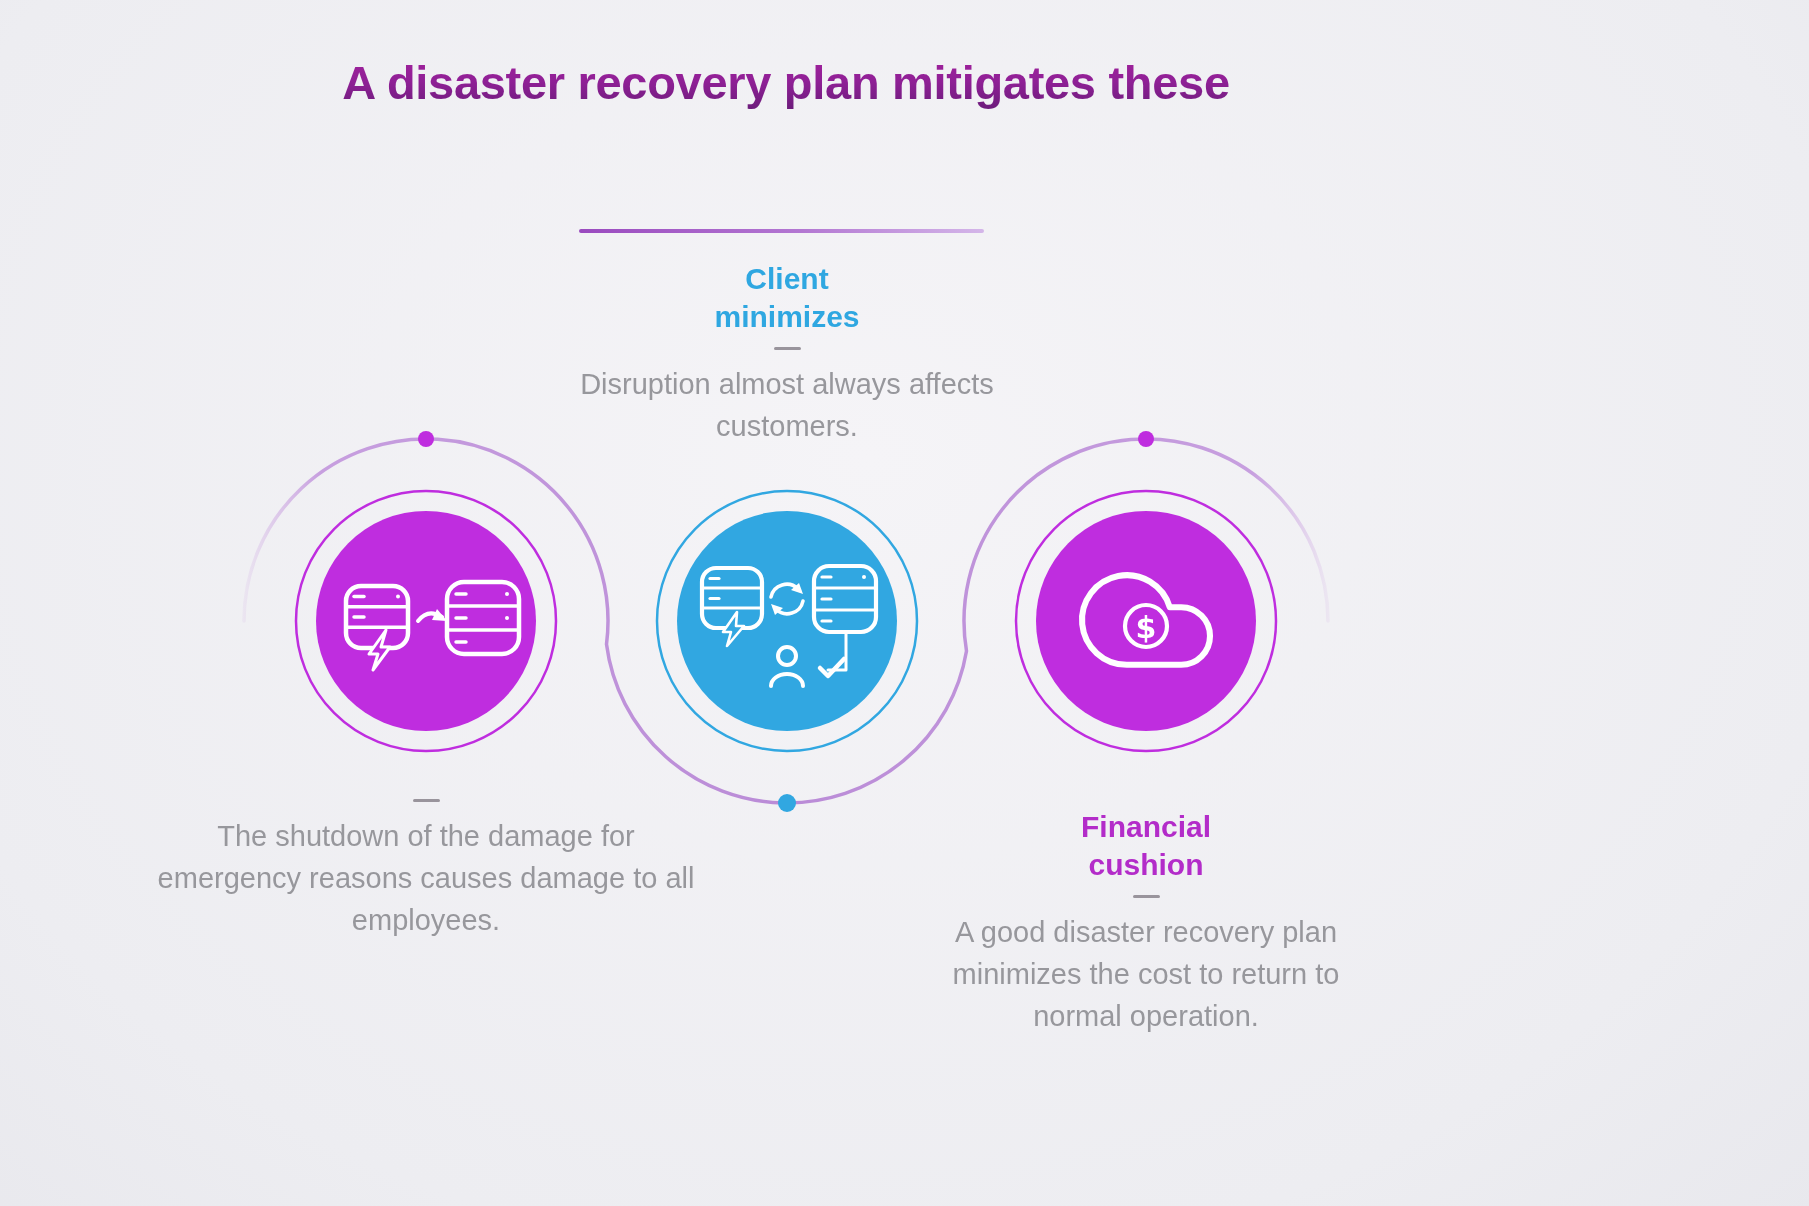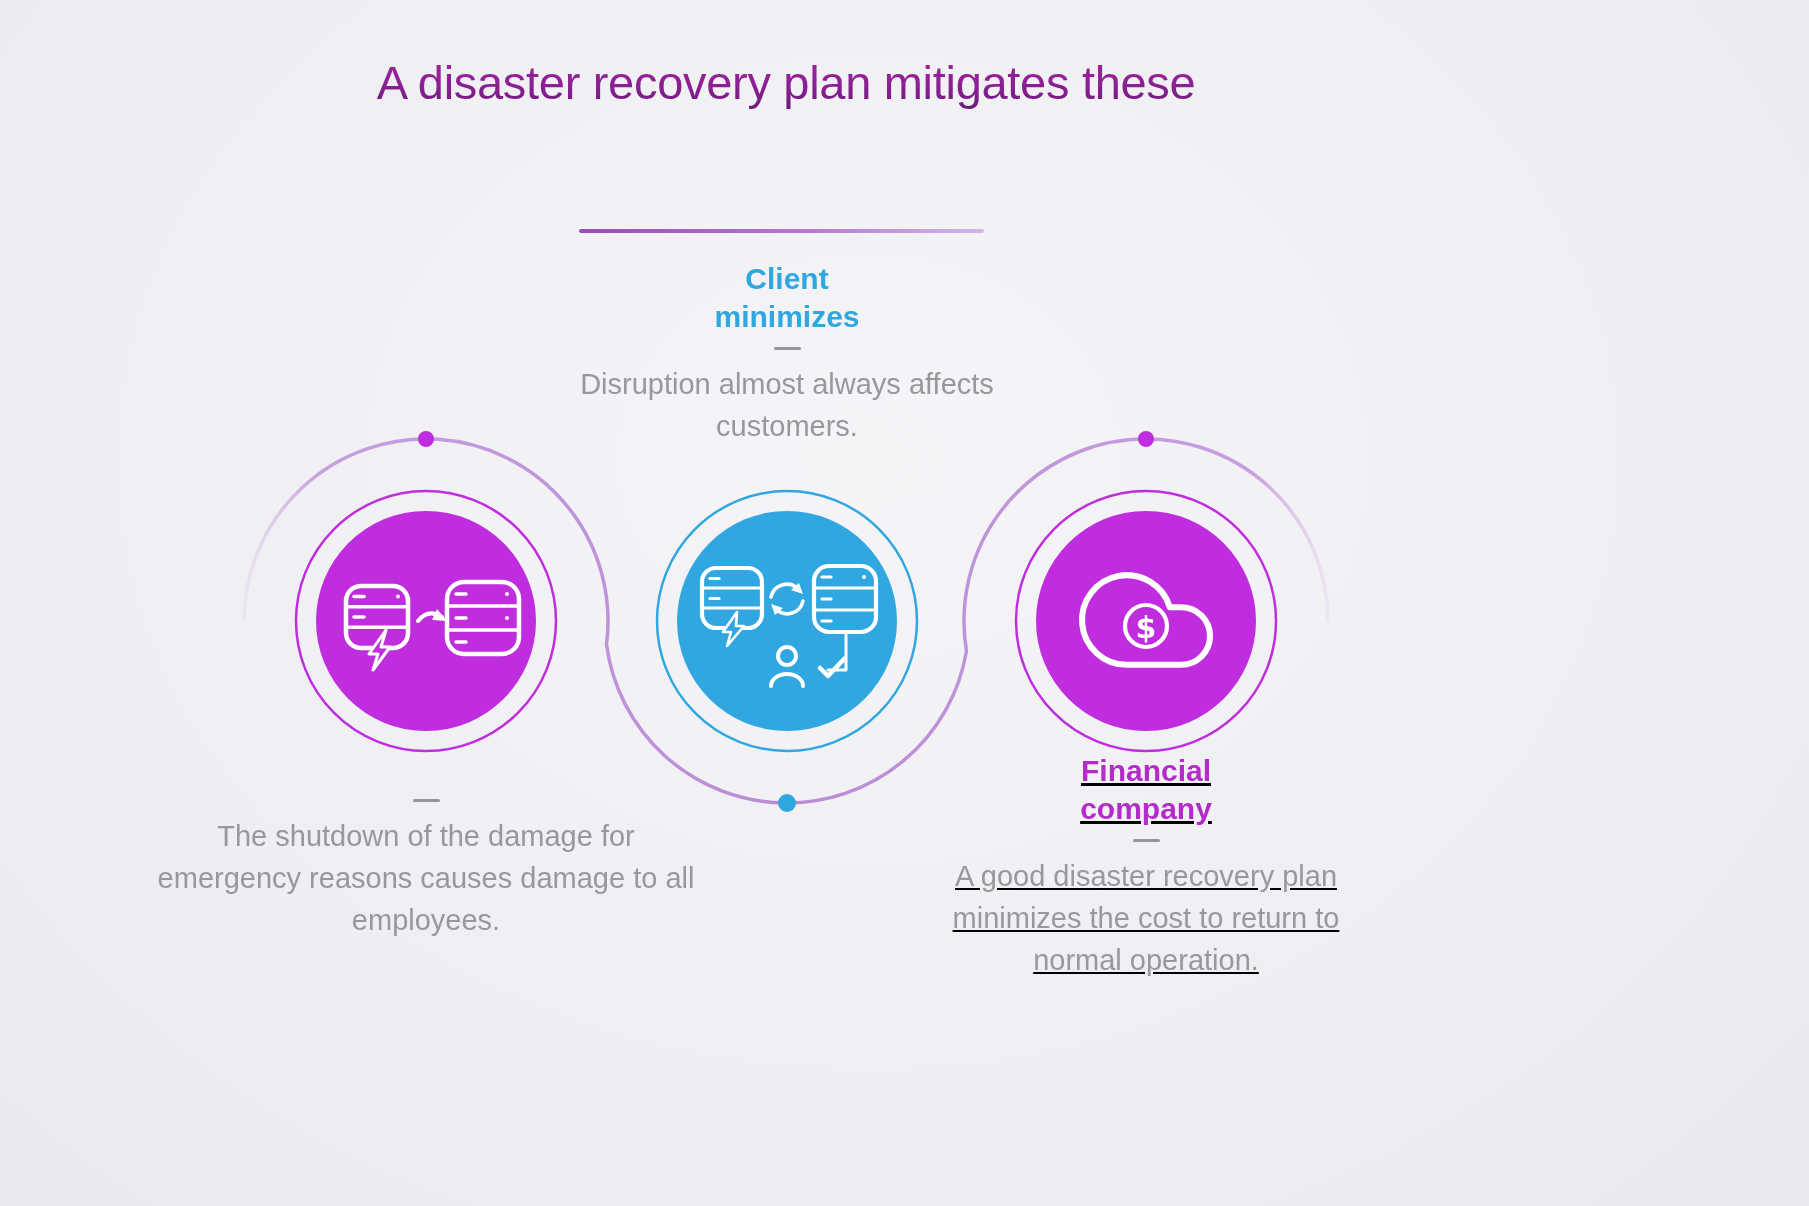--- a/index.html
+++ b/index.html
@@ -8,33 +8,33 @@
     font-family:"Liberation Sans", sans-serif;
     background:#e9e9ed;
     overflow:hidden;
   }
   .canvas {
     position:relative; width:1809px; height:1206px;
     background: radial-gradient(115% 140% at 48% 38%, #f5f4f7 0%, #ededf1 48%, #e3e3e9 80%, #d9d9e0 100%);
   }
   .title {
     position:absolute; top:42px; left:0; width:1572px;
-    text-align:center; font-size:47px; font-weight:400; line-height:82px; letter-spacing:-0.3px;
+    text-align:center; font-size:47px; font-weight:700; line-height:82px; letter-spacing:-0.3px;
     background:linear-gradient(180deg, #a8219e 8%, #8f2096 48%, #5e1a70 96%);
     -webkit-background-clip:text; background-clip:text; color:transparent;
   }
   .divider {
     position:absolute; top:229px; left:579px; width:405px; height:4px; border-radius:2px;
     background:linear-gradient(90deg, #9a4abf 0%, #b377d2 55%, #d4b6e9 100%);
   }
   .graphic { position:absolute; inset:0; }
   .text-block { position:absolute; text-align:center; }
   .tb-center { left:527px; top:260px; width:520px; }
   .tb-left   { left:156px; top:788px; width:540px; }
-  .tb-right  { left:912px; top:752px; width:468px;text-decoration:underline; }
+  .tb-right  { left:912px; top:808px; width:468px; }
   .heading { font-size:30px; font-weight:700; line-height:38px; }
   .heading-magenta { color:#b32cc9; }
   .heading-blue    { color:#2fa7e1; }
   .dash { width:27px; height:3px; margin:11px auto 13px; border-radius:2px; background:#99949c; }
   .desc { font-size:29px; line-height:42px; color:#97979c; font-weight:400; }
 </style>
 </head>
 <body>
 
 <div class="canvas">
@@ -139,19 +139,19 @@
   </div>
 
   <div class="text-block tb-left">
     <div class="dash"></div>
     <div class="desc">The shutdown of the damage for emergency reasons causes damage to all employees.</div>
   </div>
 
   <div class="text-block tb-right">
     <div class="heading heading-magenta">
       <span>Financial</span><br>
-      <span>company</span>
+      <span>cushion</span>
     </div>
     <div class="dash"></div>
     <div class="desc">A good disaster recovery plan minimizes the cost to return to normal operation.</div>
   </div>
 
 </div>
 
 </body></html>

